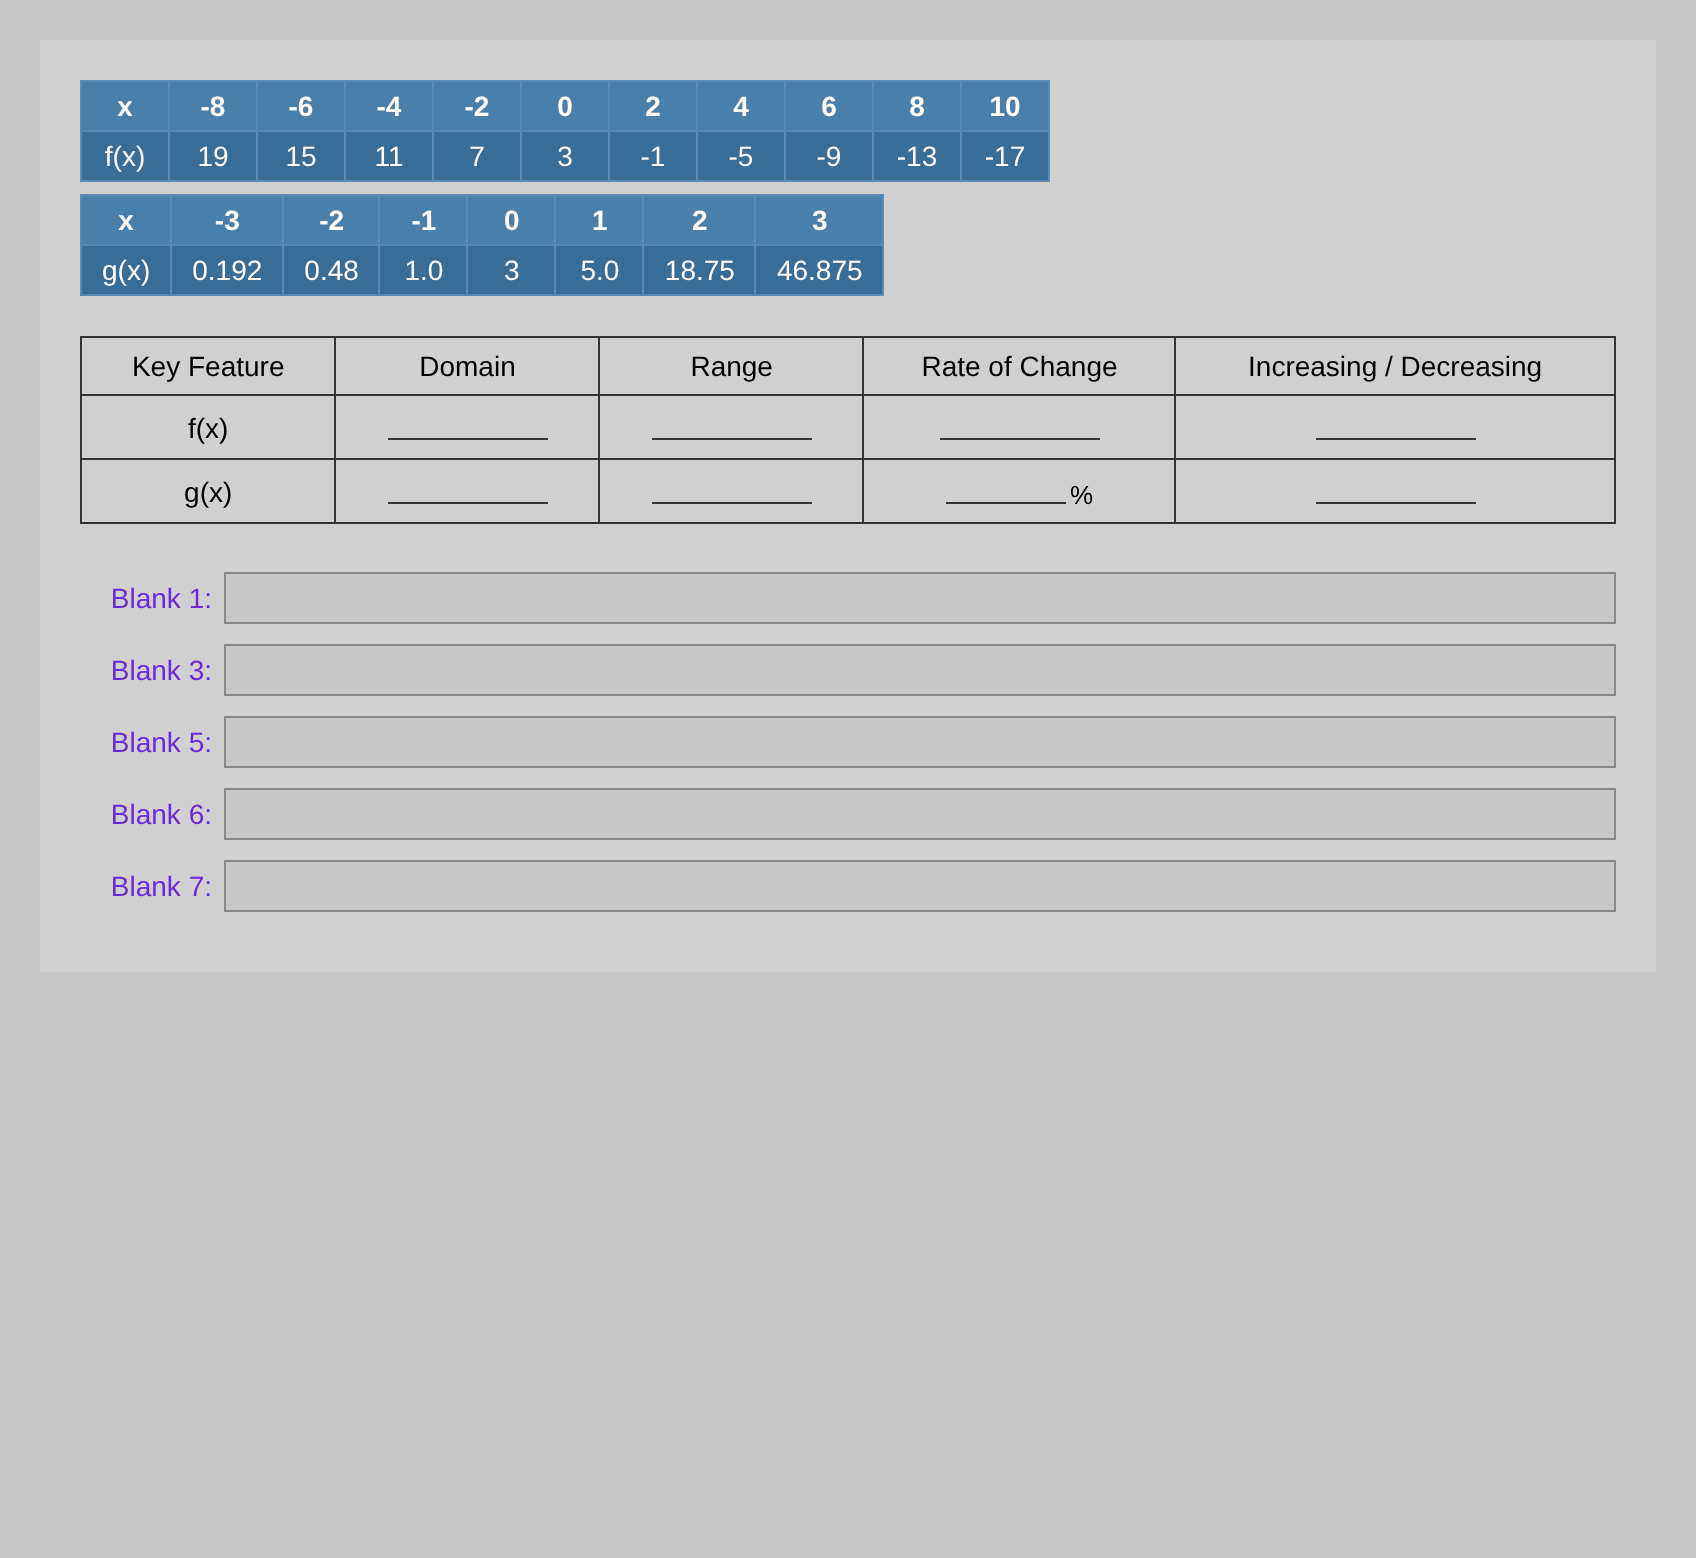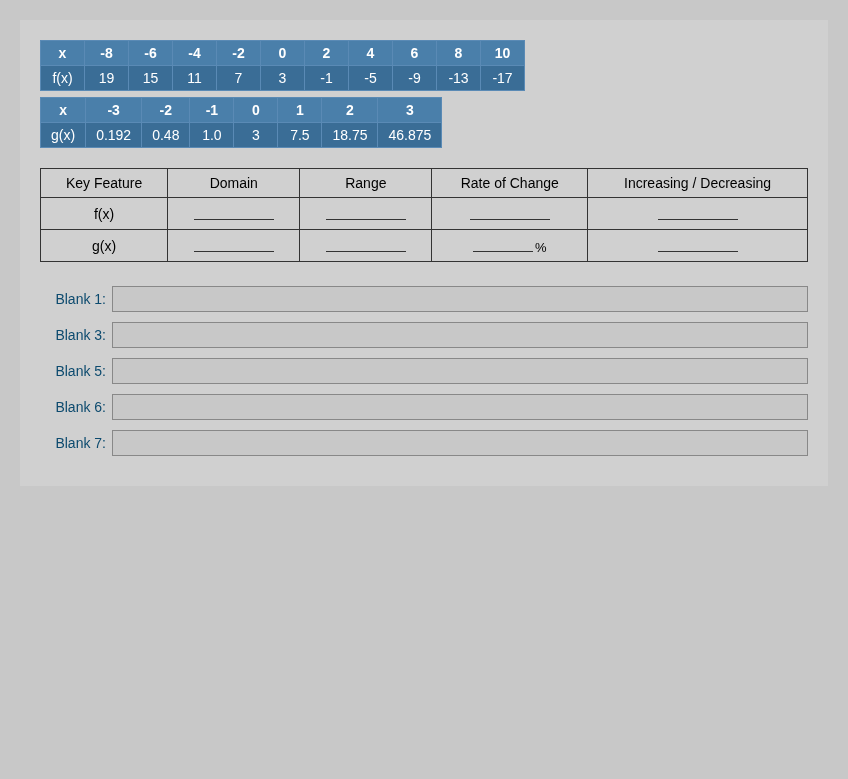--- a/index.html
+++ b/index.html
@@ -104,21 +104,21 @@
 
     .blank-row {
       display: flex;
       align-items: center;
       margin-bottom: 10px;
     }
 
     .blank-label {
       width: 72px;
       font-size: 14px;
-      color: #0c4a6e;
+      color: #6d28d9;
       text-align: right;
       padding-right: 6px;
       flex-shrink: 0;
     }
 
     .blank-input {
       flex: 1;
       height: 26px;
       border: 1px solid #888;
       background-color: #c8c8c8;
@@ -176,21 +176,21 @@
         <td class="header-cell">1</td>
         <td class="header-cell">2</td>
         <td class="header-cell">3</td>
       </tr>
       <tr>
         <td class="value-cell">g(x)</td>
         <td class="value-cell">0.192</td>
         <td class="value-cell">0.48</td>
         <td class="value-cell">1.0</td>
         <td class="value-cell">3</td>
-        <td class="value-cell">7.5</td>
+        <td class="value-cell">5.0</td>
         <td class="value-cell">18.75</td>
         <td class="value-cell">46.875</td>
       </tr>
     </tbody>
       </table>
 
   </div>
 
   <table class="key-feature-table">
     <thead>

